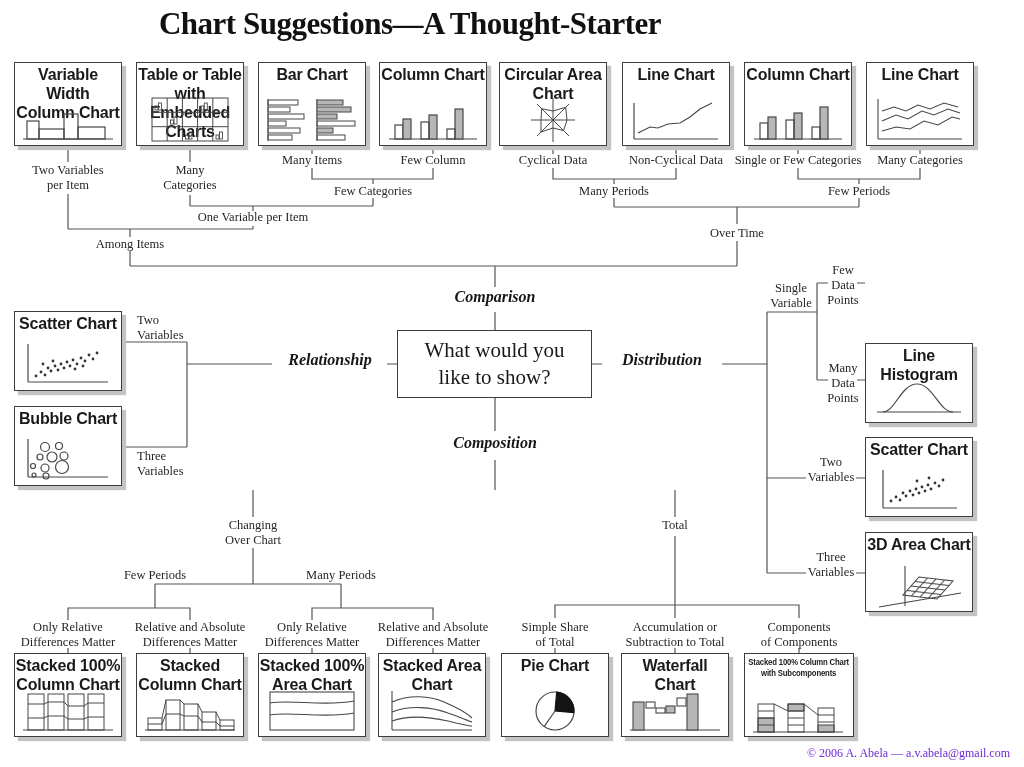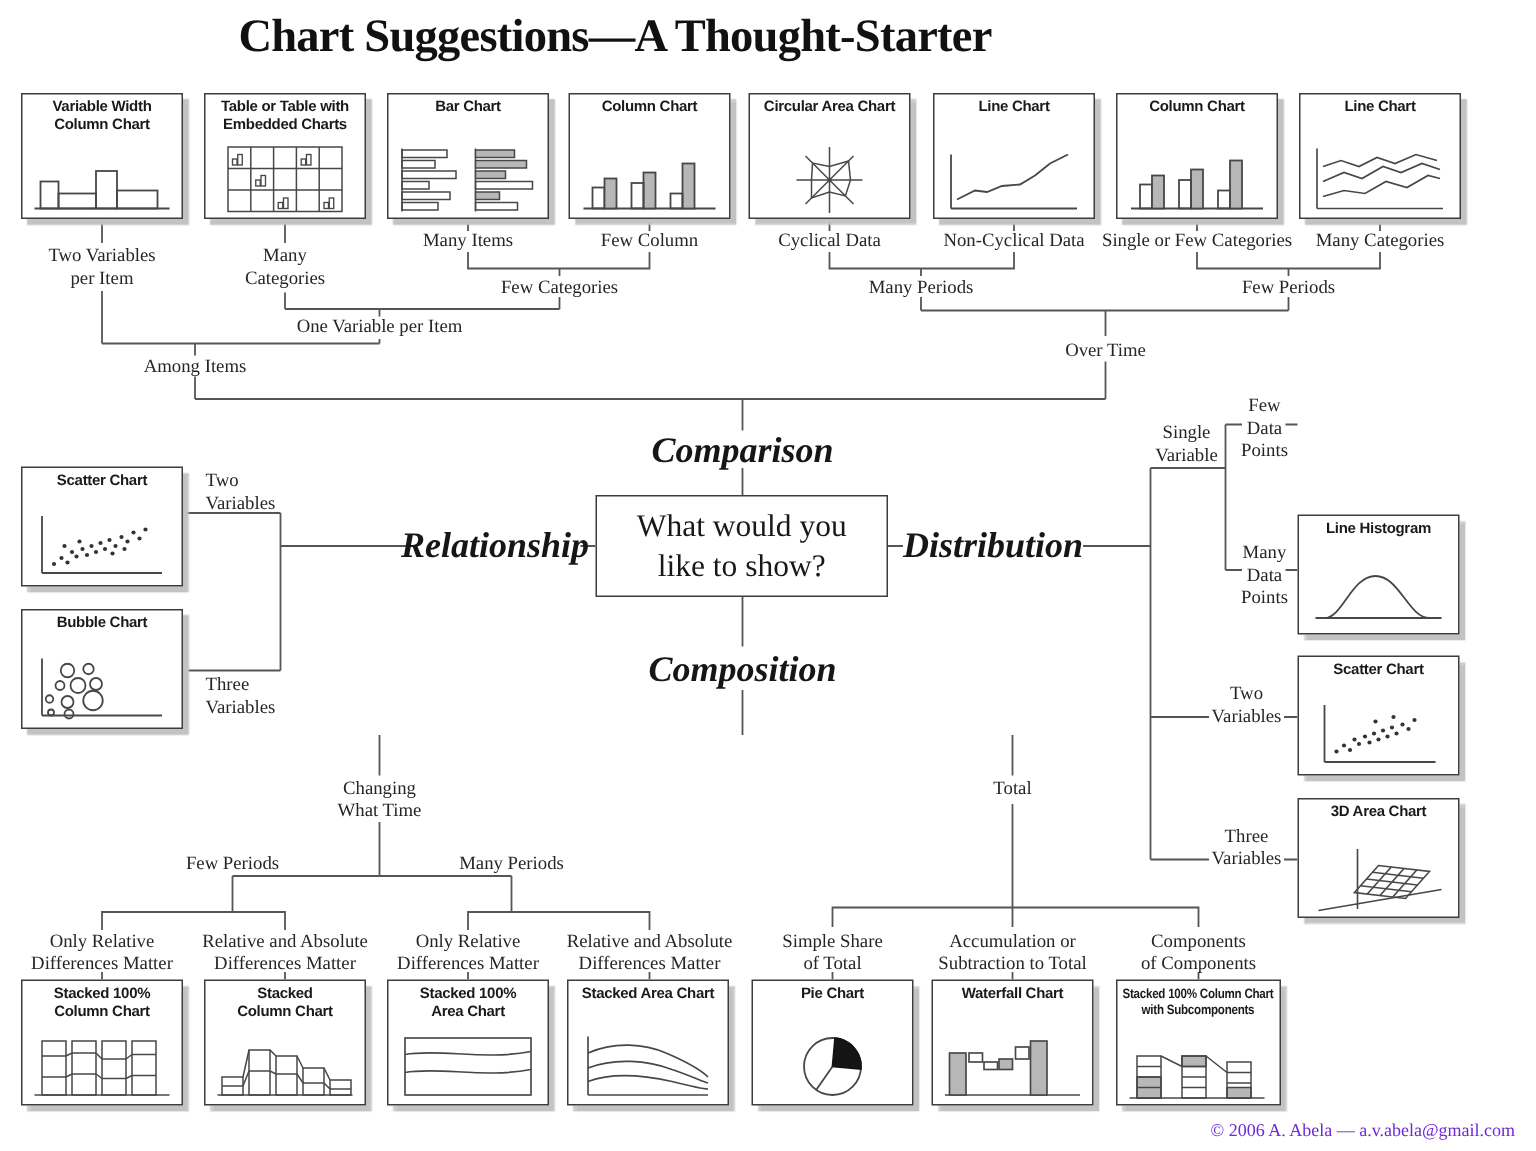--- a/index.html
+++ b/index.html
@@ -5,29 +5,29 @@
   html,body{margin:0;padding:0;background:#fff;}
   #poster{position:relative;width:1024px;height:767px;background:#fff;overflow:hidden;
           font-family:"Liberation Serif",serif;color:#222;}
   #wires{position:absolute;left:0;top:0;z-index:1;pointer-events:none;}
   .ttl{position:absolute;left:0;top:6px;width:820px;text-align:center;
        font-size:31px;font-weight:bold;letter-spacing:-0.5px;color:#111;z-index:3;}
   .box{position:absolute;width:108px;height:84px;background:#fff;border:1.6px solid #3d3d3d;
        box-sizing:border-box;box-shadow:4px 4px 1px #c3c3c3;z-index:2;}
   .box.h80{height:80px;}
   .box.w110{width:110px;}
-  .btitle{font-family:"Liberation Sans",sans-serif;font-weight:bold;font-size:10px;
+  .btitle{font-family:"Liberation Sans",sans-serif;font-weight:bold;font-size:16px;
           letter-spacing:-0.2px;line-height:1.18;text-align:center;margin-top:3px;
           white-space:pre-line;color:#1a1a1a;}
   .btitle.sm{font-size:9px;transform:scaleX(0.86);transform-origin:50% 0;width:116%;margin-left:-8%;}
   .thumb{position:absolute;left:3px;bottom:2px;}
   .lb{position:absolute;font-size:12.5px;line-height:1.2;text-align:center;color:#262626;
       transform:translateX(-50%);white-space:pre-line;z-index:2;}
   .lb.la{transform:none;text-align:left;}
-  .branch{position:absolute;font-size:24px;font-weight:bold;font-style:italic;color:#161616;
+  .branch{position:absolute;font-size:16px;font-weight:bold;font-style:italic;color:#161616;
           transform:translateX(-50%);z-index:2;}
   .qbox{position:absolute;left:397px;top:330px;width:195px;height:68px;background:#fff;
         border:1.6px solid #3d3d3d;box-sizing:border-box;display:flex;align-items:center;
         justify-content:center;text-align:center;font-size:21px;line-height:1.3;
         white-space:pre-line;color:#181818;z-index:2;}
   .cpy{position:absolute;right:14px;top:746px;font-size:12px;color:#6d28d9;z-index:2;}
 </style>
 </head>
 <body>
 
@@ -305,21 +305,21 @@
   <div class="box h80" style="left:865px;top:532px">
     <div class="btitle">3D Area Chart</div>
     <svg class="thumb" width="100" height="46" viewBox="0 0 100 46" stroke="#474747" stroke-width="1.1" fill="none">
       <path d="M36,3 V43 M10,44 L92,30"></path>
       <path d="M34,32 L50,14 L84,18 L68,36 Z"></path>
       <path d="M42.5,33 L58.5,15 M51,34 L67,16 M59.5,35 L75.5,17 M38,27.5 L72,31.5 M42,23 L76,27 M46,18.5 L80,22.5"></path>
     </svg>
   </div>
 
   <div class="lb" style="left:253px;top:518px">Changing
-What Time</div>
+Over Chart</div>
   <div class="lb" style="left:675px;top:518px">Total</div>
   <div class="lb" style="left:155px;top:568px">Few Periods</div>
   <div class="lb" style="left:341px;top:568px">Many Periods</div>
   <div class="lb" style="left:68px;top:620px">Only Relative
 Differences Matter</div>
   <div class="lb" style="left:190px;top:620px">Relative and Absolute
 Differences Matter</div>
   <div class="lb" style="left:312px;top:620px">Only Relative
 Differences Matter</div>
   <div class="lb" style="left:433px;top:620px">Relative and Absolute

